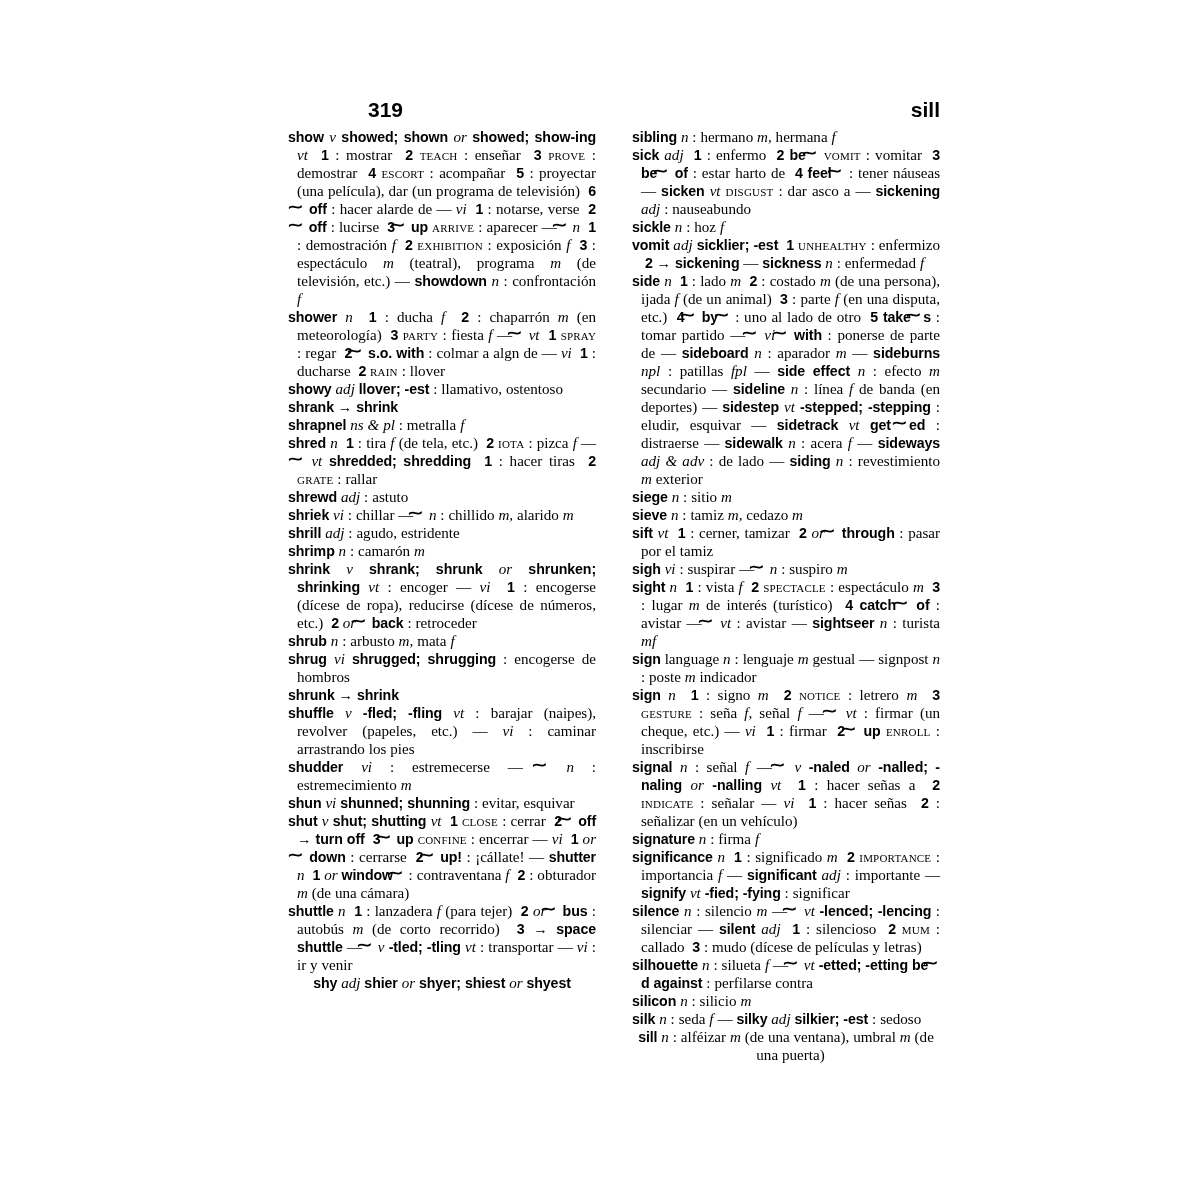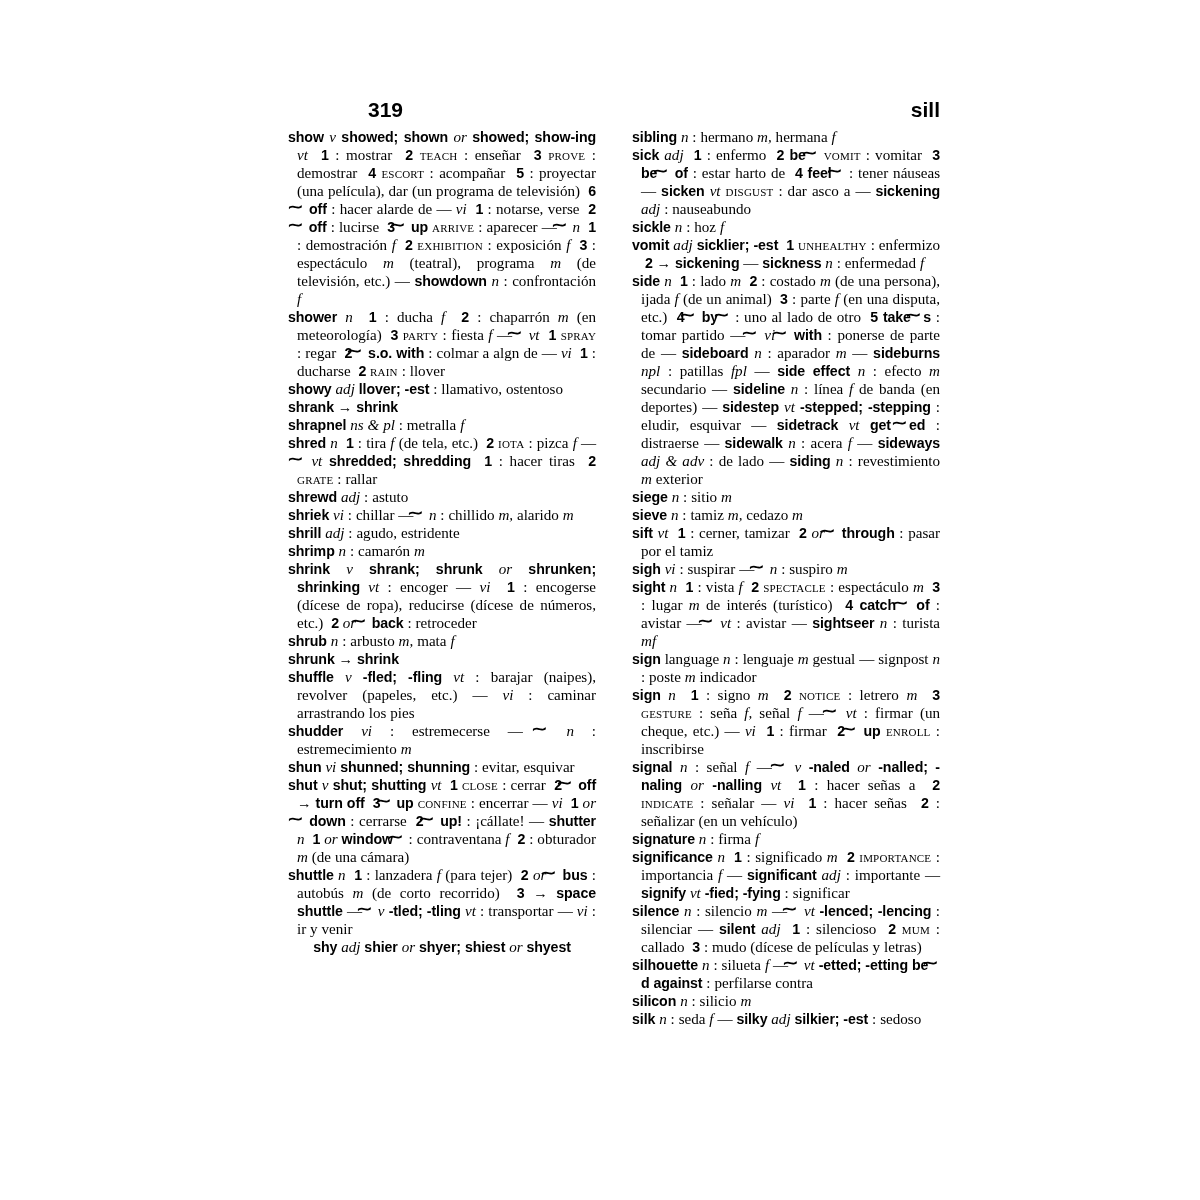--- a/index.html
+++ b/index.html
@@ -110,20 +110,21 @@
         <p class="entry"><span class="hw">showy</span> <span class="i">adj</span> <span class="b">llover; -est</span> : llamativo, ostentoso</p>
         <p class="entry"><span class="hw">shrank</span> <span class="arrow">→</span> <span class="b">shrink</span></p>
         <p class="entry"><span class="hw">shrapnel</span> <span class="i">ns &amp; pl</span> : metralla <span class="i">f</span></p>
         <p class="entry"><span class="hw">shred</span> <span class="i">n</span> &nbsp;<span class="b">1</span> : tira <span class="i">f</span> (de tela, etc.) &nbsp;<span class="b">2</span> <span class="sc">iota</span> : pizca <span class="i">f</span> — <span class="sd">∼</span> <span class="i">vt</span> <span class="b">shredded; shredding</span> &nbsp;<span class="b">1</span> : hacer tiras &nbsp;<span class="b">2</span> <span class="sc">grate</span> : rallar</p>
         <p class="entry"><span class="hw">shrewd</span> <span class="i">adj</span> : astuto</p>
         <p class="entry"><span class="hw">shriek</span> <span class="i">vi</span> : chillar — <span class="sd">∼</span> <span class="i">n</span> : chillido <span class="i">m,</span> alarido <span class="i">m</span></p>
         <p class="entry"><span class="hw">shrill</span> <span class="i">adj</span> : agudo, estridente</p>
         <p class="entry"><span class="hw">shrimp</span> <span class="i">n</span> : camarón <span class="i">m</span></p>
         <p class="entry"><span class="hw">shrink</span> <span class="i">v</span> <span class="b">shrank; shrunk</span> <span class="i">or</span> <span class="b">shrunken; shrinking</span> <span class="i">vt</span> : encoger — <span class="i">vi</span> &nbsp;<span class="b">1</span> : encogerse (dícese de ropa), reducirse (dícese de números, etc.) &nbsp;<span class="b">2</span> <span class="i">or</span> <span class="sd">∼</span> <span class="b">back</span> : retroceder</p>
         <p class="entry"><span class="hw">shrub</span> <span class="i">n</span> : arbusto <span class="i">m,</span> mata <span class="i">f</span></p>
+        <p class="entry"><span class="hw">shrug</span> <span class="i">vi</span> <span class="b">shrugged; shrugging</span> : encogerse de hombros</p>
         <p class="entry"><span class="hw">shrunk</span> <span class="arrow">→</span> <span class="b">shrink</span></p>
         <p class="entry"><span class="hw">shuffle</span> <span class="i">v</span> <span class="b">-fled; -fling</span> <span class="i">vt</span> : barajar (naipes), revolver (papeles, etc.) — <span class="i">vi</span> : caminar arrastrando los pies</p>
         <p class="entry"><span class="hw">shudder</span> <span class="i">vi</span> : estremecerse — <span class="sd">∼</span> <span class="i">n</span> : estremecimiento <span class="i">m</span></p>
         <p class="entry"><span class="hw">shun</span> <span class="i">vi</span> <span class="b">shunned; shunning</span> : evitar, esquivar</p>
         <p class="entry"><span class="hw">shut</span> <span class="i">v</span> <span class="b">shut; shutting</span> <span class="i">vt</span> &nbsp;<span class="b">1</span> <span class="sc">close</span> : cerrar &nbsp;<span class="b">2</span> <span class="sd">∼</span> <span class="b">off</span> <span class="arrow">→</span> <span class="b">turn off</span> &nbsp;<span class="b">3</span> <span class="sd">∼</span> <span class="b">up</span> <span class="sc">confine</span> : encerrar — <span class="i">vi</span> &nbsp;<span class="b">1</span> <span class="i">or</span> <span class="sd">∼</span> <span class="b">down</span> : cerrarse &nbsp;<span class="b">2</span> <span class="sd">∼</span> <span class="b">up!</span> : ¡cállate! — <span class="b">shutter</span> <span class="i">n</span> &nbsp;<span class="b">1</span> <span class="i">or</span> <span class="b">window</span> <span class="sd">∼</span> : contraventana <span class="i">f</span> &nbsp;<span class="b">2</span> : obturador <span class="i">m</span> (de una cámara)</p>
         <p class="entry"><span class="hw">shuttle</span> <span class="i">n</span> &nbsp;<span class="b">1</span> : lanzadera <span class="i">f</span> (para tejer) &nbsp;<span class="b">2</span> <span class="i">or</span> <span class="sd">∼</span> <span class="b">bus</span> : autobús <span class="i">m</span> (de corto recorrido) &nbsp;<span class="b">3</span> <span class="arrow">→</span> <span class="b">space shuttle</span> — <span class="sd">∼</span> <span class="i">v</span> <span class="b">-tled; -tling</span> <span class="i">vt</span> : transportar — <span class="i">vi</span> : ir y venir</p>
         <p class="entry last-of-col"><span class="hw">shy</span> <span class="i">adj</span> <span class="b">shier</span> <span class="i">or</span> <span class="b">shyer; shiest</span> <span class="i">or</span> <span class="b">shyest</span></p>
       </div>
     <div class="col" id="col-1">
         <p class="entry"><span class="hw">sibling</span> <span class="i">n</span> : hermano <span class="i">m,</span> hermana <span class="i">f</span></p>
@@ -138,16 +139,17 @@
         <p class="entry"><span class="hw">sight</span> <span class="i">n</span> &nbsp;<span class="b">1</span> : vista <span class="i">f</span> &nbsp;<span class="b">2</span> <span class="sc">spectacle</span> : espectáculo <span class="i">m</span> &nbsp;<span class="b">3</span> : lugar <span class="i">m</span> de interés (turístico) &nbsp;<span class="b">4 catch</span> <span class="sd">∼</span> <span class="b">of</span> : avistar — <span class="sd">∼</span> <span class="i">vt</span> : avistar — <span class="b">sightseer</span> <span class="i">n</span> : turista <span class="i">mf</span></p>
         <p class="entry"><span class="hw">sign</span> language <span class="i">n</span> : lenguaje <span class="i">m</span> gestual — signpost <span class="i">n</span> : poste <span class="i">m</span> indicador</p>
         <p class="entry"><span class="hw">sign</span> <span class="i">n</span> &nbsp;<span class="b">1</span> : signo <span class="i">m</span> &nbsp;<span class="b">2</span> <span class="sc">notice</span> : letrero <span class="i">m</span> &nbsp;<span class="b">3</span> <span class="sc">gesture</span> : seña <span class="i">f,</span> señal <span class="i">f</span> — <span class="sd">∼</span> <span class="i">vt</span> : firmar (un cheque, etc.) — <span class="i">vi</span> &nbsp;<span class="b">1</span> : firmar &nbsp;<span class="b">2</span> <span class="sd">∼</span> <span class="b">up</span> <span class="sc">enroll</span> : inscribirse</p>
         <p class="entry"><span class="hw">signal</span> <span class="i">n</span> : señal <span class="i">f</span> — <span class="sd">∼</span> <span class="i">v</span> <span class="b">-naled</span> <span class="i">or</span> <span class="b">-nalled; -naling</span> <span class="i">or</span> <span class="b">-nalling</span> <span class="i">vt</span> &nbsp;<span class="b">1</span> : hacer señas a &nbsp;<span class="b">2</span> <span class="sc">indicate</span> : señalar — <span class="i">vi</span> &nbsp;<span class="b">1</span> : hacer señas &nbsp;<span class="b">2</span> : señalizar (en un vehículo)</p>
         <p class="entry"><span class="hw">signature</span> <span class="i">n</span> : firma <span class="i">f</span></p>
         <p class="entry"><span class="hw">significance</span> <span class="i">n</span> &nbsp;<span class="b">1</span> : significado <span class="i">m</span> &nbsp;<span class="b">2</span> <span class="sc">importance</span> : importancia <span class="i">f</span> — <span class="b">significant</span> <span class="i">adj</span> : importante — <span class="b">signify</span> <span class="i">vt</span> <span class="b">-fied; -fying</span> : significar</p>
         <p class="entry"><span class="hw">silence</span> <span class="i">n</span> : silencio <span class="i">m</span> — <span class="sd">∼</span> <span class="i">vt</span> <span class="b">-lenced; -lencing</span> : silenciar — <span class="b">silent</span> <span class="i">adj</span> &nbsp;<span class="b">1</span> : silencioso &nbsp;<span class="b">2</span> <span class="sc">mum</span> : callado &nbsp;<span class="b">3</span> : mudo (dícese de películas y letras)</p>
         <p class="entry"><span class="hw">silhouette</span> <span class="i">n</span> : silueta <span class="i">f</span> — <span class="sd">∼</span> <span class="i">vt</span> <span class="b">-etted; -etting be</span> <span class="sd">∼</span><span class="b">d against</span> : perfilarse contra</p>
         <p class="entry"><span class="hw">silicon</span> <span class="i">n</span> : silicio <span class="i">m</span></p>
         <p class="entry"><span class="hw">silk</span> <span class="i">n</span> : seda <span class="i">f</span> — <span class="b">silky</span> <span class="i">adj</span> <span class="b">silkier; -est</span> : sedoso</p>
+        <p class="entry last-of-col"><span class="hw">sill</span> <span class="i">n</span> : alféizar <span class="i">m</span> (de una ventana), umbral <span class="i">m</span> (de una puerta)</p>
       </div>
   </div>
 
 </div>
 
 </body></html>

